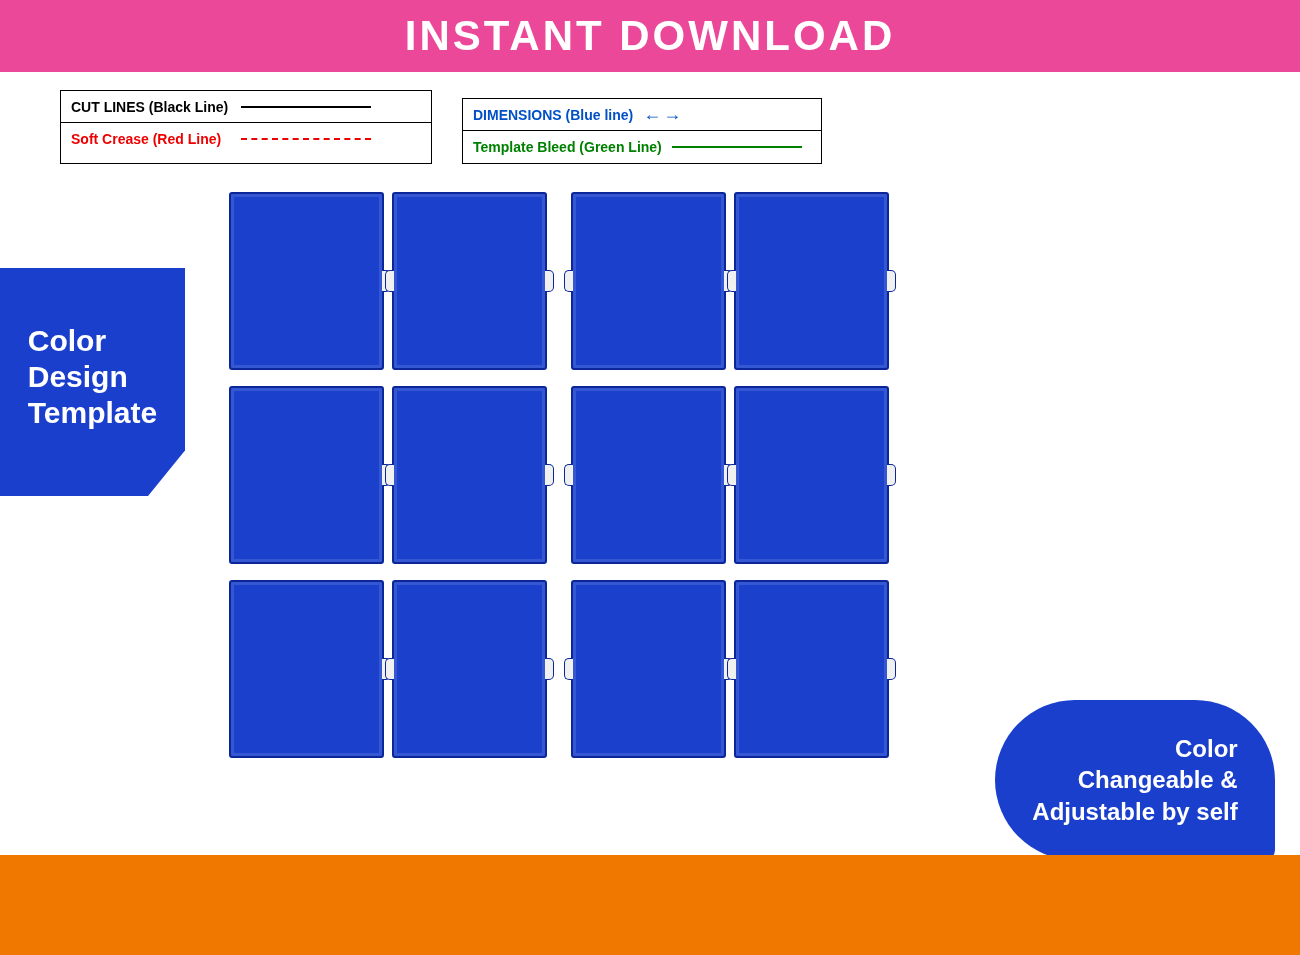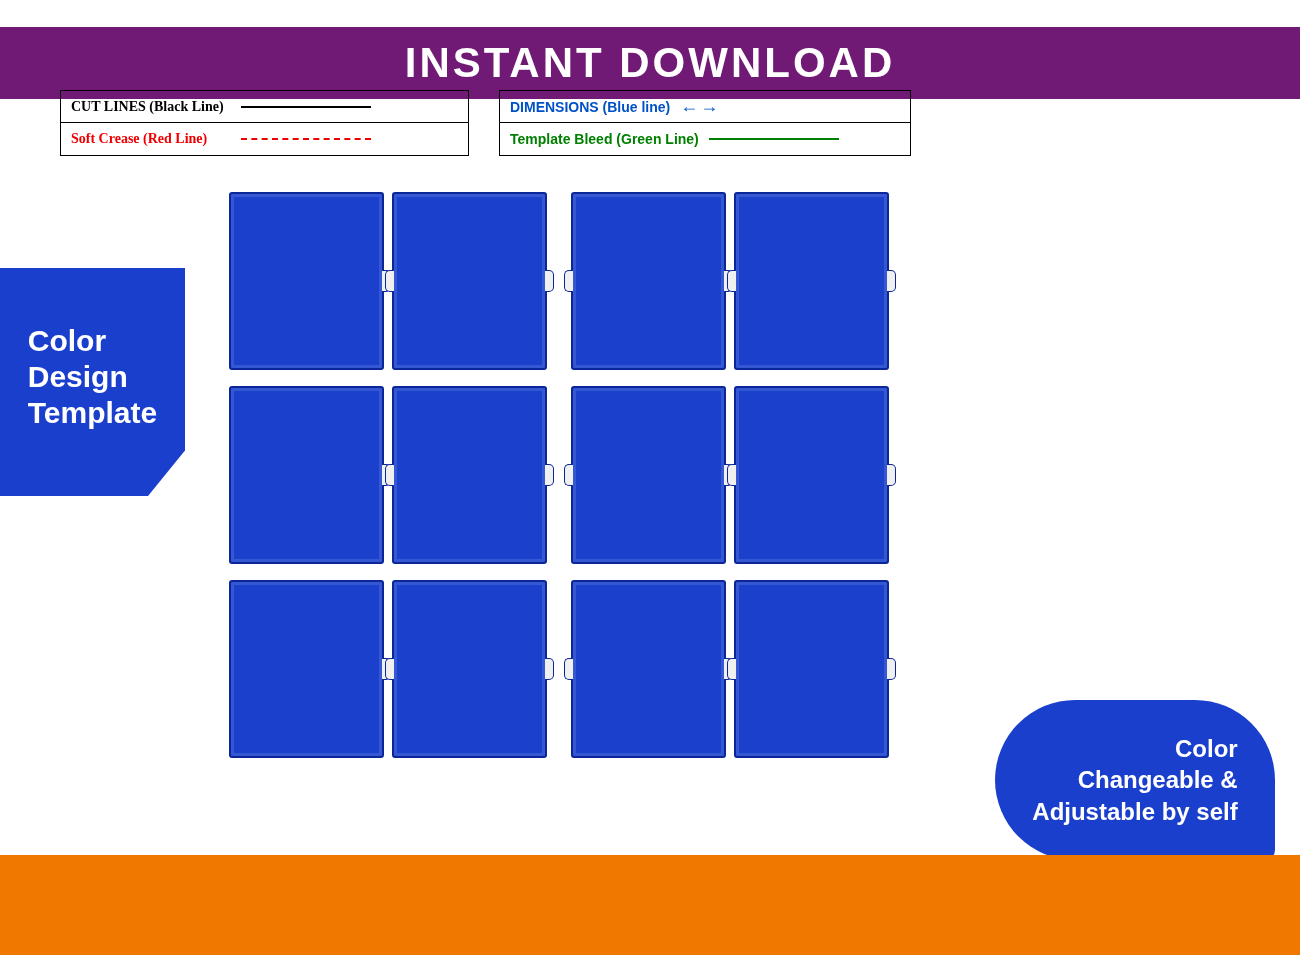--- a/index.html
+++ b/index.html
@@ -7,27 +7,26 @@
       width: 1300px;
       height: 955px;
       background: #fff;
       font-family: Arial, sans-serif;
       overflow: hidden;
       position: relative;
     }
 
     
     .top-banner {
-      background: #701a75;
+      background: #ec4899;
       width: 100%;
       height: 72px;
       display: flex;
       align-items: center;
       justify-content: center;
-      margin-top: 27px;
     }
     .top-banner-title {
       color: #fff;
       font-size: 42px;
       font-weight: 900;
       letter-spacing: 3px;
       text-transform: uppercase;
     }
 
     
@@ -45,25 +44,25 @@
       position: absolute;
       top: 90px;
       left: 60px;
       display: flex;
       gap: 30px;
     }
     .legend-box {
       border: 1.5px solid #000;
     }
     .legend-left {
-      width: 409px;
-      font-family: Liberation Serif, serif;
+      width: 372px;
     }
     .legend-right {
-      width: 412px;
+      width: 360px;
+      margin-top: 8px;
     }
     .legend-row {
       display: flex;
       align-items: center;
       padding: 4px 10px;
       min-height: 32px;
       border-bottom: 1.5px solid #000;
     }
     .legend-row:last-child {
       border-bottom: none;

